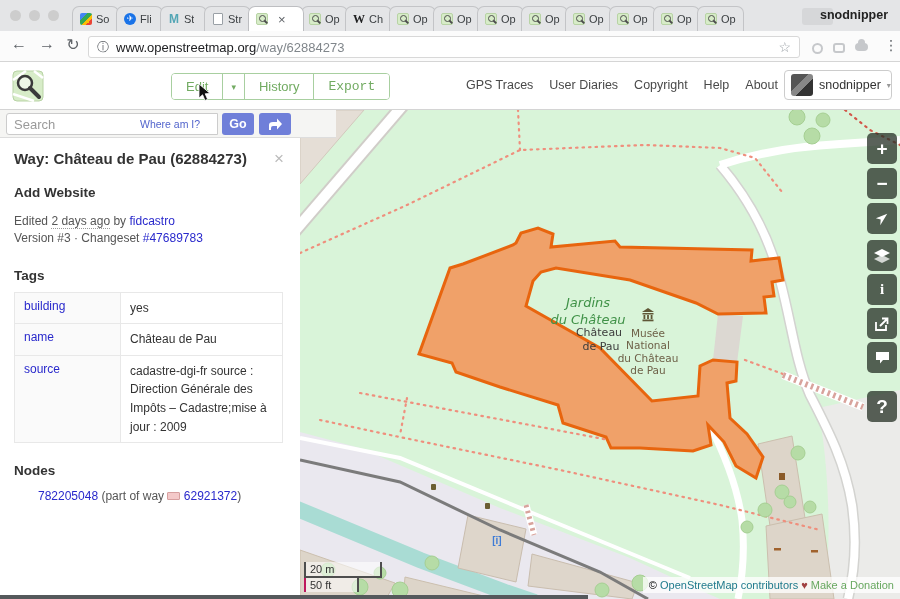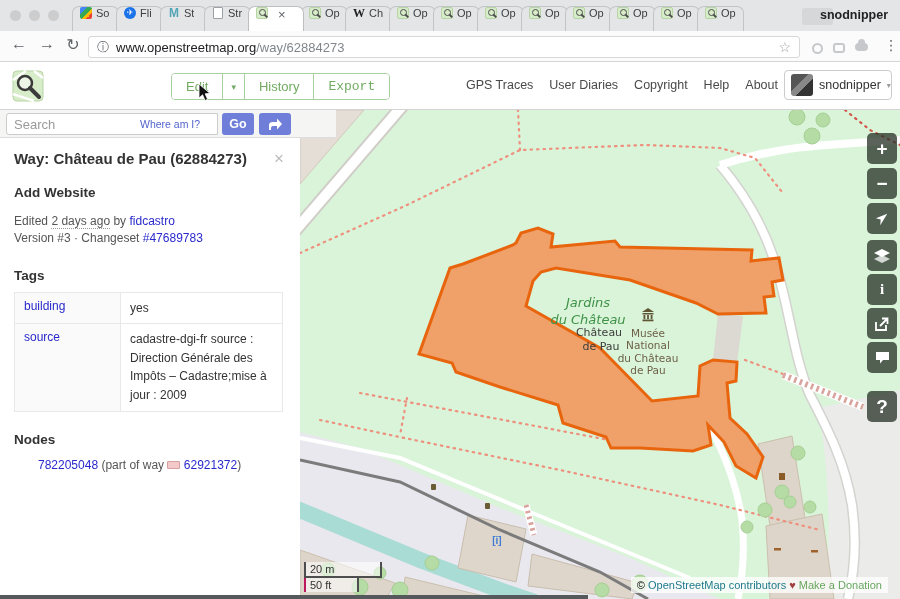--- a/index.html
+++ b/index.html
@@ -4,21 +4,21 @@
 <style>
   * { margin:0; padding:0; box-sizing:border-box; }
   html,body { width:900px; height:599px; overflow:hidden; }
   body { position:relative; font-family:"Liberation Sans", sans-serif; background:#fff; font-size:13px; }
 
   
   .tabbar { position:absolute; top:0; left:0; width:900px; height:31px; background:#e4e5e7; }
   .traffic { position:absolute; top:10px; left:10px; display:flex; gap:8px; }
   .traffic span { width:11px; height:11px; border-radius:50%; background:#cdcdcd; display:block; }
   .tabs { position:absolute; left:72px; top:6px; display:flex; height:25px; }
-  .tab { position:relative; display:flex; align-items:flex-start; gap:4px; width:47px; height:25px;
+  .tab { position:relative; display:flex; align-items:center; gap:4px; width:47px; height:25px;
          padding:0 7px; background:#e4e5e7; border:1px solid #c3c4c7; border-bottom:none;
          border-radius:7px 7px 0 0; margin-right:-3px; font-size:11px; color:#3c4043;
          white-space:nowrap; overflow:hidden; }
   .tab.active { background:#fff; z-index:3; width:56px; border-color:#bdbec1; }
   .tab .tlabel { overflow:hidden; }
   .tab .close { color:#5f6368; font-size:13px; margin-left:2px; }
   .favicon { width:12px; height:12px; flex:none; display:inline-flex; align-items:center; justify-content:center; }
   .fav-gmaps { border-radius:2px; background:
       linear-gradient(135deg,#4285f4 0 30%,#34a853 30% 55%,#fbbc04 55% 75%,#ea4335 75%); }
   .fav-flight { border-radius:50%; background:#1a73e8; color:#fff; font-size:8px; line-height:12px; text-align:center; }
@@ -115,21 +115,21 @@
           border-radius:5px; color:#fff; display:flex; align-items:center; justify-content:center;
           font-size:19px; font-weight:bold; z-index:6; }
   .ctrl svg { display:block; }
   .ctrl.small-f { font-size:15px; font-family:"Liberation Serif",serif; }
 
   .scalebar { position:absolute; left:4px; top:452px; z-index:6; font-size:11px; color:#333; }
   .scale-m  { width:78px; border:2px solid #4e4e4e; border-top:none; background:rgba(255,255,255,0.55);
               padding:1px 4px; }
   .scale-ft { width:55px; border:2px solid #4e4e4e; border-top:none; border-bottom:none;
               border-left:2px solid #be185d; background:rgba(255,255,255,0.55); padding:1px 4px; }
-  .attribution { position:absolute; right:12px; bottom:6px; background:rgba(255,255,255,0.75);
+  .attribution { position:absolute; right:0; bottom:6px; background:rgba(255,255,255,0.75);
                  font-size:11px; padding:2px 6px; z-index:6; white-space:nowrap; }
   .attr-link { color:#1f7a8c; }
   .attr-heart { color:#a04040; }
   .attr-donate { color:#67a75f; }
 
   .bottom-strip { position:absolute; left:0; bottom:0; width:588px; height:4px; background:#55595c; z-index:40; }
 </style>
 </head>
 <body>
 
@@ -285,20 +285,24 @@
       <br>
       <span>Version #3 · Changeset</span>
       <span class="sb-link">#47689783</span>
     </div>
     <div class="sb-heading">Tags</div>
     <table class="tagtable">
       <tbody>
       <tr>
         <td class="tagkey"><span class="sb-link">building</span></td>
         <td class="tagval">yes</td>
+      </tr>
+      <tr>
+        <td class="tagkey"><span class="sb-link">name</span></td>
+        <td class="tagval">Château de Pau</td>
       </tr>
       <tr>
         <td class="tagkey"><span class="sb-link">source</span></td>
         <td class="tagval">cadastre-dgi-fr source : Direction Générale des Impôts – Cadastre;mise à jour : 2009</td>
       </tr>
       </tbody>
     </table>
     <div class="sb-heading">Nodes</div>
     <div class="nodes-list">
       <div>

